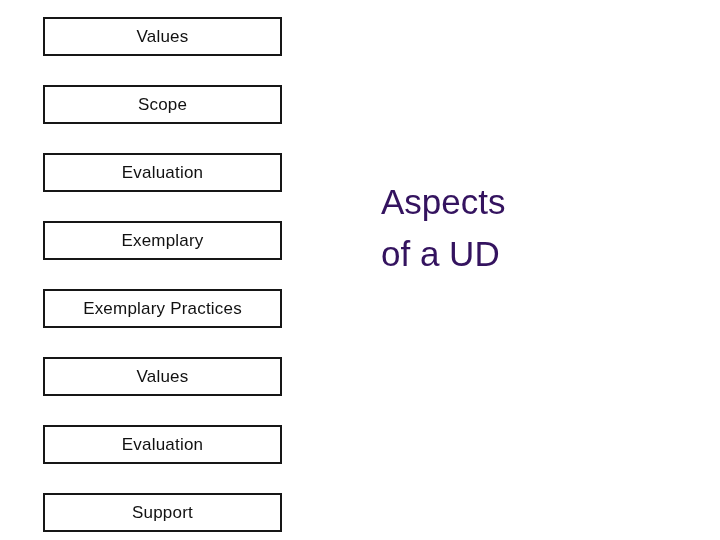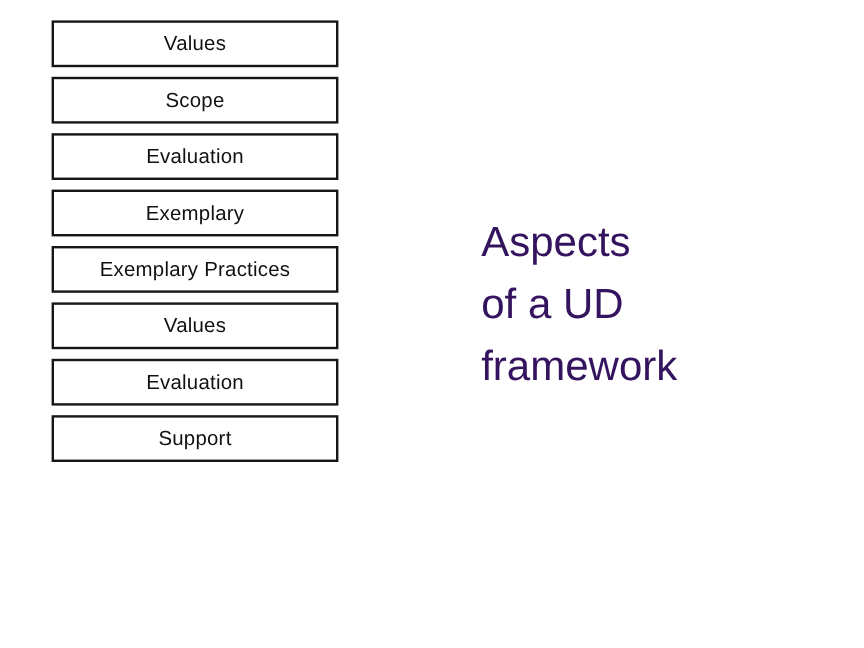--- a/index.html
+++ b/index.html
@@ -21,21 +21,21 @@
     font-family: "Liberation Sans", sans-serif;
     overflow: hidden;
   }
   .box-column {
     position: absolute;
     left: 43px;
     top: 17px;
     width: 239px;
     display: flex;
     flex-direction: column;
-    gap: 8px;
+    gap: 29px;
   }
   .aspect-box {
     box-sizing: border-box;
     height: 39px;
     border: 2px solid var(--box-border);
     background: #ffffff;
     display: flex;
     align-items: center;
     justify-content: center;
   }
@@ -49,21 +49,20 @@
     position: absolute;
     left: 381px;
     top: 176px;
     color: var(--title-text);
     font-size: 35px;
     line-height: 52px;
     font-weight: 400;
   }
   .slide-title .title-line {
     white-space: nowrap;
-    margin-left: 20px;
   }
 </style>
 </head>
 <body>
 
 <div class="slide">
 
   <div class="box-column">
     <div class="aspect-box">
       <span class="aspect-label">Values</span>
@@ -87,16 +86,15 @@
       <span class="aspect-label">Evaluation</span>
     </div>
     <div class="aspect-box">
       <span class="aspect-label">Support</span>
     </div>
   </div>
 
   <div class="slide-title">
     <div class="title-line">Aspects</div>
     <div class="title-line">of a UD</div>
-    <div class="title-line">framework</div>
   </div>
 
 </div>
 
 </body></html>

